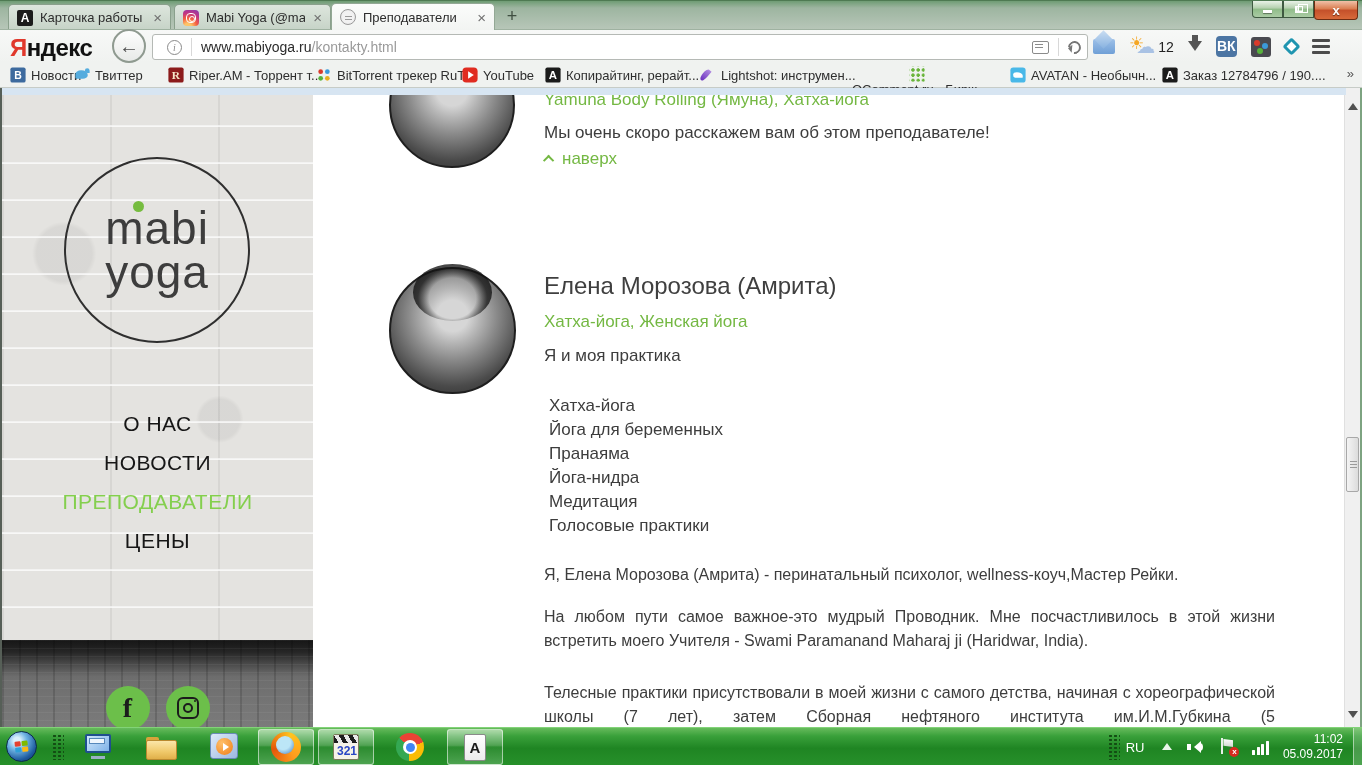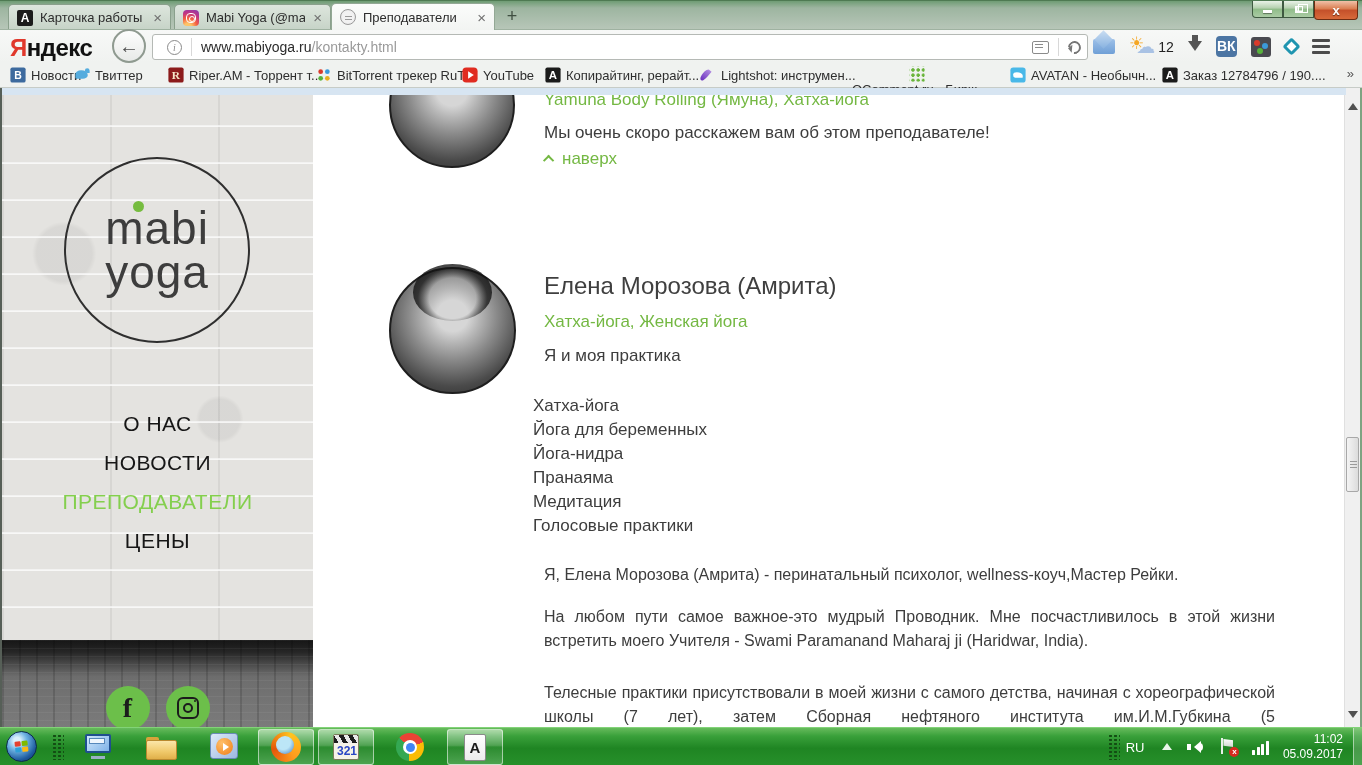--- a/index.html
+++ b/index.html
@@ -149,21 +149,21 @@
   .photo1 { left:76px; top:-46px; width:126px; height:126px; }
   .photo2 { left:76px; top:179px; width:127px; height:127px; }
   .green-text { color:#74b843; }
   .t1-spec { position:absolute; left:231px; top:2px; font-size:17px; }
   .t1-note { position:absolute; left:231px; top:35px; font-size:17px; color:#3d3d3d; }
   .top-link { position:absolute; left:233px; top:61px; font-size:17px; display:flex; align-items:center; }
   .chev-up { width:8px; height:8px; border-top:2px solid #74b843; border-left:2px solid #74b843; transform:rotate(45deg) translateY(2px); margin-right:8px; }
   .t2-name { position:absolute; left:231px; top:184px; font-size:24px; color:#3f3f3f; }
   .t2-spec { position:absolute; left:231px; top:224px; font-size:17px; }
   .t2-intro { position:absolute; left:231px; top:258px; font-size:17px; color:#3d3d3d; }
-  .practices { position:absolute; left:220px; top:306px; font-size:17px; color:#3d3d3d; line-height:24px; }
+  .practices { position:absolute; left:236px; top:306px; font-size:17px; color:#3d3d3d; line-height:24px; }
   .practices div { display:block; }
   .para { position:absolute; left:231px; width:731px; font-size:16px; color:#3d3d3d; line-height:24px; }
   .p1 { top:475px; }
   .p2 { top:517px; text-align:justify; }
   .p3 { top:593px; text-align:justify; text-align-last:justify; }
 
   .scrollbar { position:absolute; right:0; top:0; width:16px; height:639px; background:#f0f0f0; border-left:1px solid #e0e0e0; }
   .sb-up { position:absolute; left:3px; top:10px; width:0; height:0; border:5px solid transparent; border-bottom:7px solid #505050; }
   .sb-down { position:absolute; left:3px; bottom:4px; width:0; height:0; border:5px solid transparent; border-top:7px solid #505050; }
   .sb-thumb { position:absolute; left:1px; top:349px; width:13px; height:55px; background:linear-gradient(90deg,#f4f4f4,#dcdcdc); border:1px solid #a8a8a8; border-radius:2px; }
@@ -373,22 +373,22 @@
       <span class="green-text">наверх</span>
     </div>
 
     <div class="photo photo2"></div>
     <div class="t2-name">Елена Морозова (Амрита)</div>
     <div class="t2-spec green-text">Хатха-йога, Женская йога</div>
     <div class="t2-intro">Я и моя практика</div>
     <div class="practices">
       <div>Хатха-йога</div>
       <div>Йога для беременных</div>
+      <div>Пранаяма</div>
       <div>Йога-нидра</div>
-      <div>Пранаяма</div>
       <div>Медитация</div>
       <div>Голосовые практики</div>
     </div>
     <div class="para p1">Я, Елена Морозова (Амрита) - перинатальный психолог, wellness-коуч,Мастер Рейки.</div>
     <div class="para p2">На любом пути самое важное-это мудрый Проводник. Мне посчастливилось в этой жизни встретить моего Учителя - Swami Paramanand Maharaj ji (Haridwar, India).</div>
     <div class="para p3">Телесные практики присутствовали в моей жизни с самого детства, начиная с хореографической школы (7 лет), затем Сборная нефтяного института им.И.М.Губкина (5</div>
   </div>
 
   <div class="scrollbar">
     <div class="sb-up"></div>

